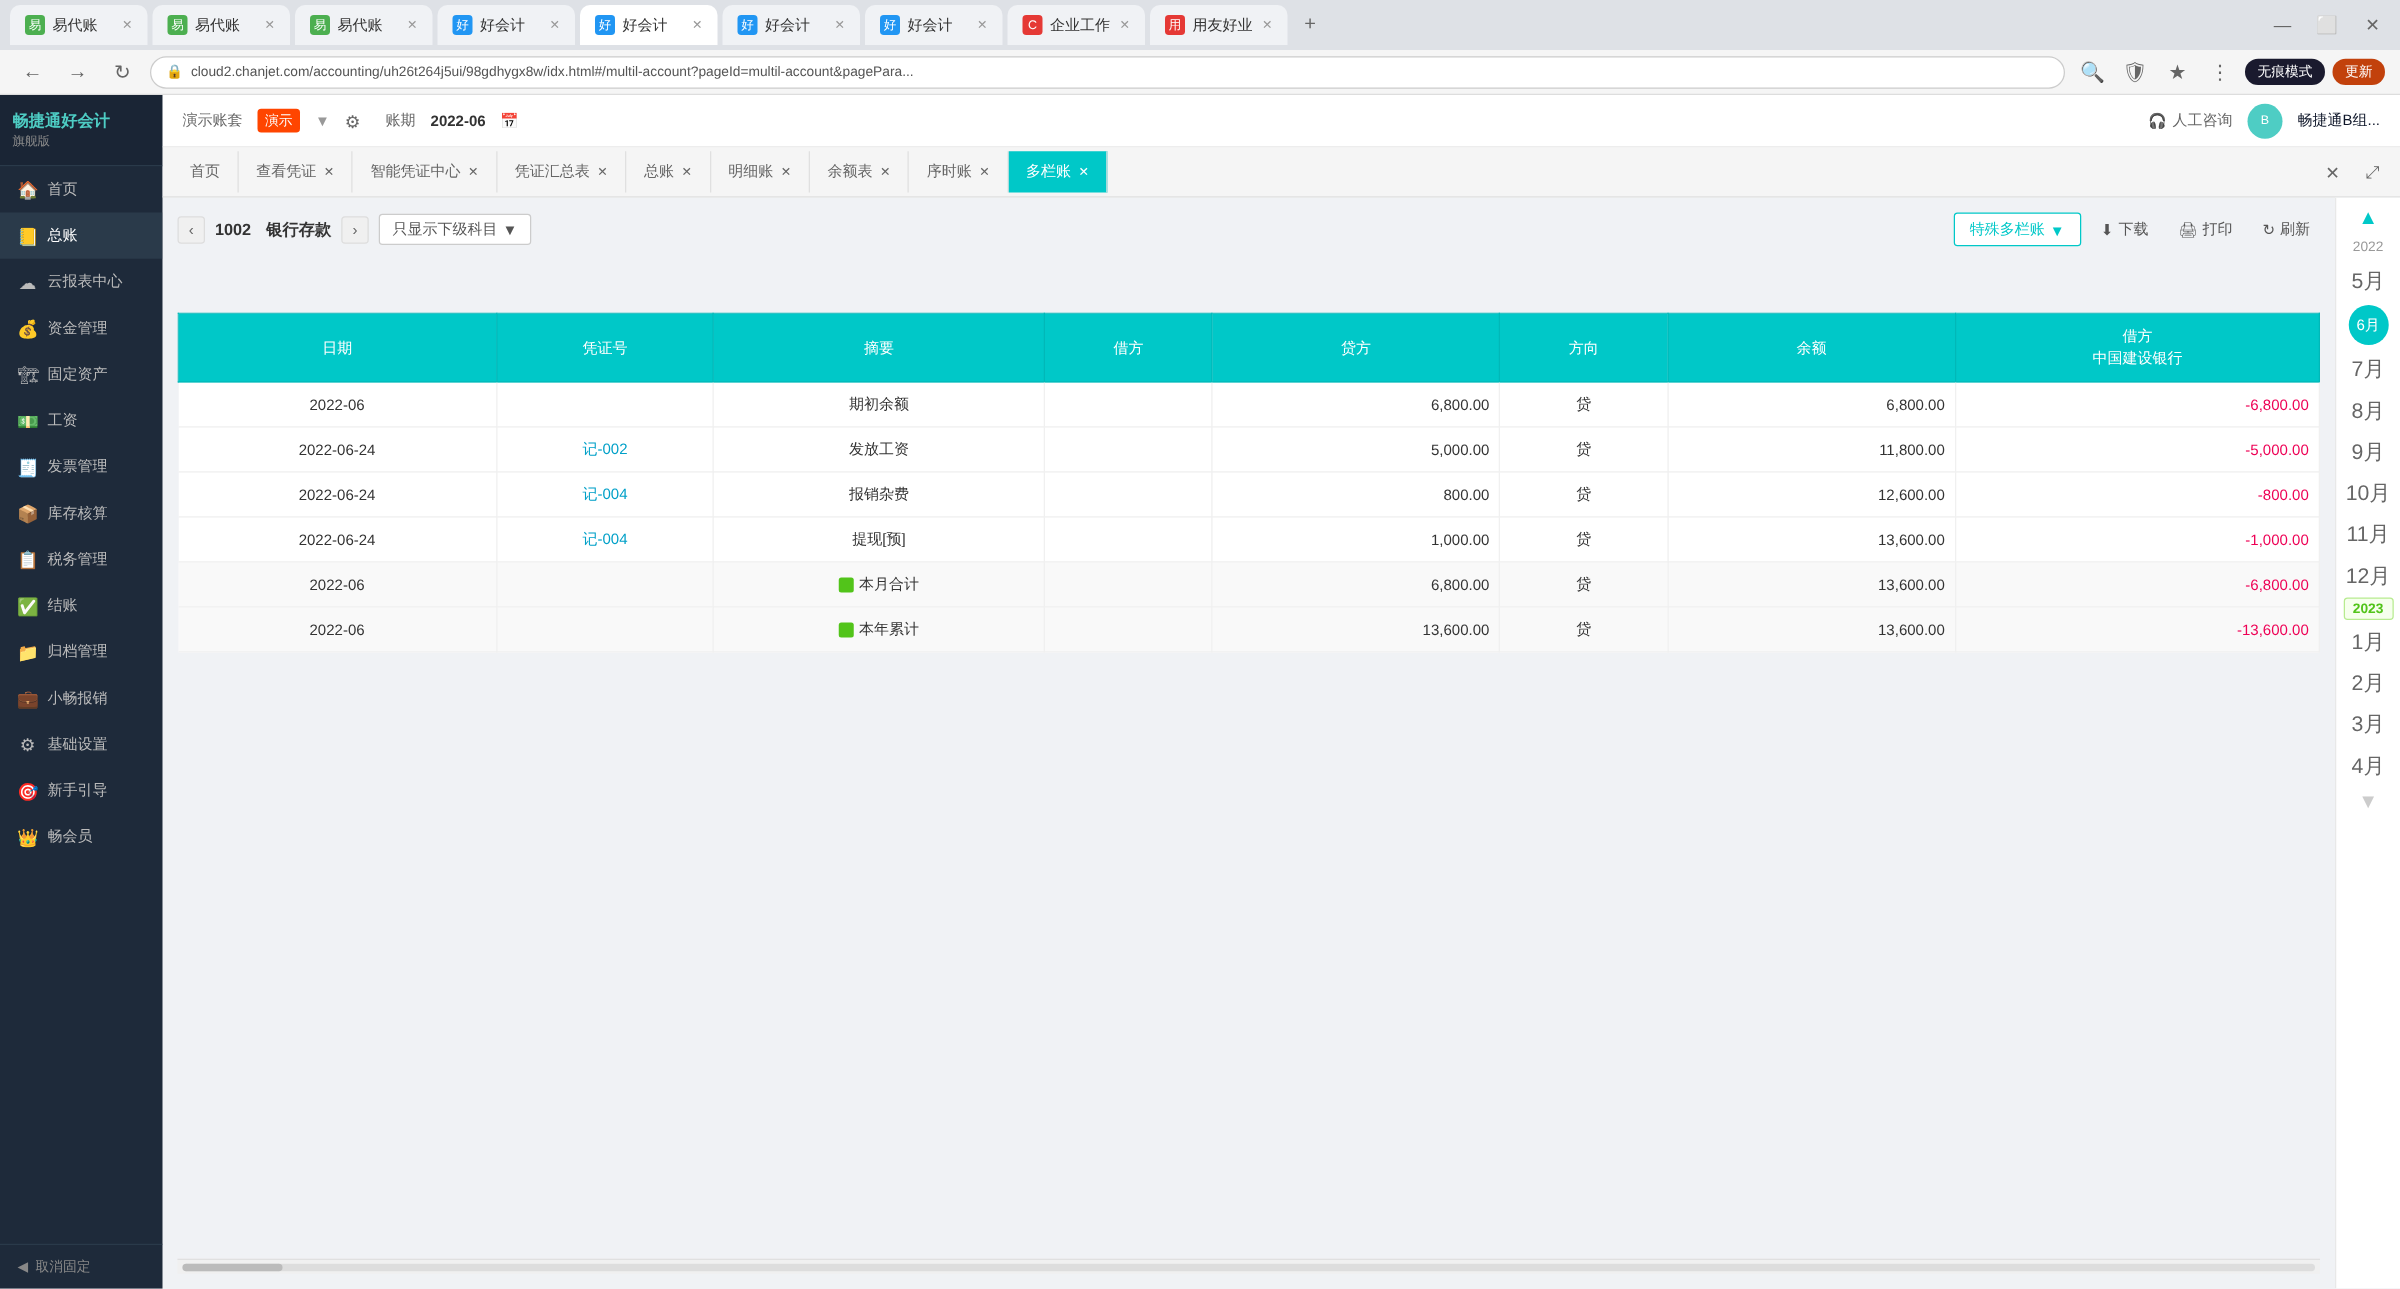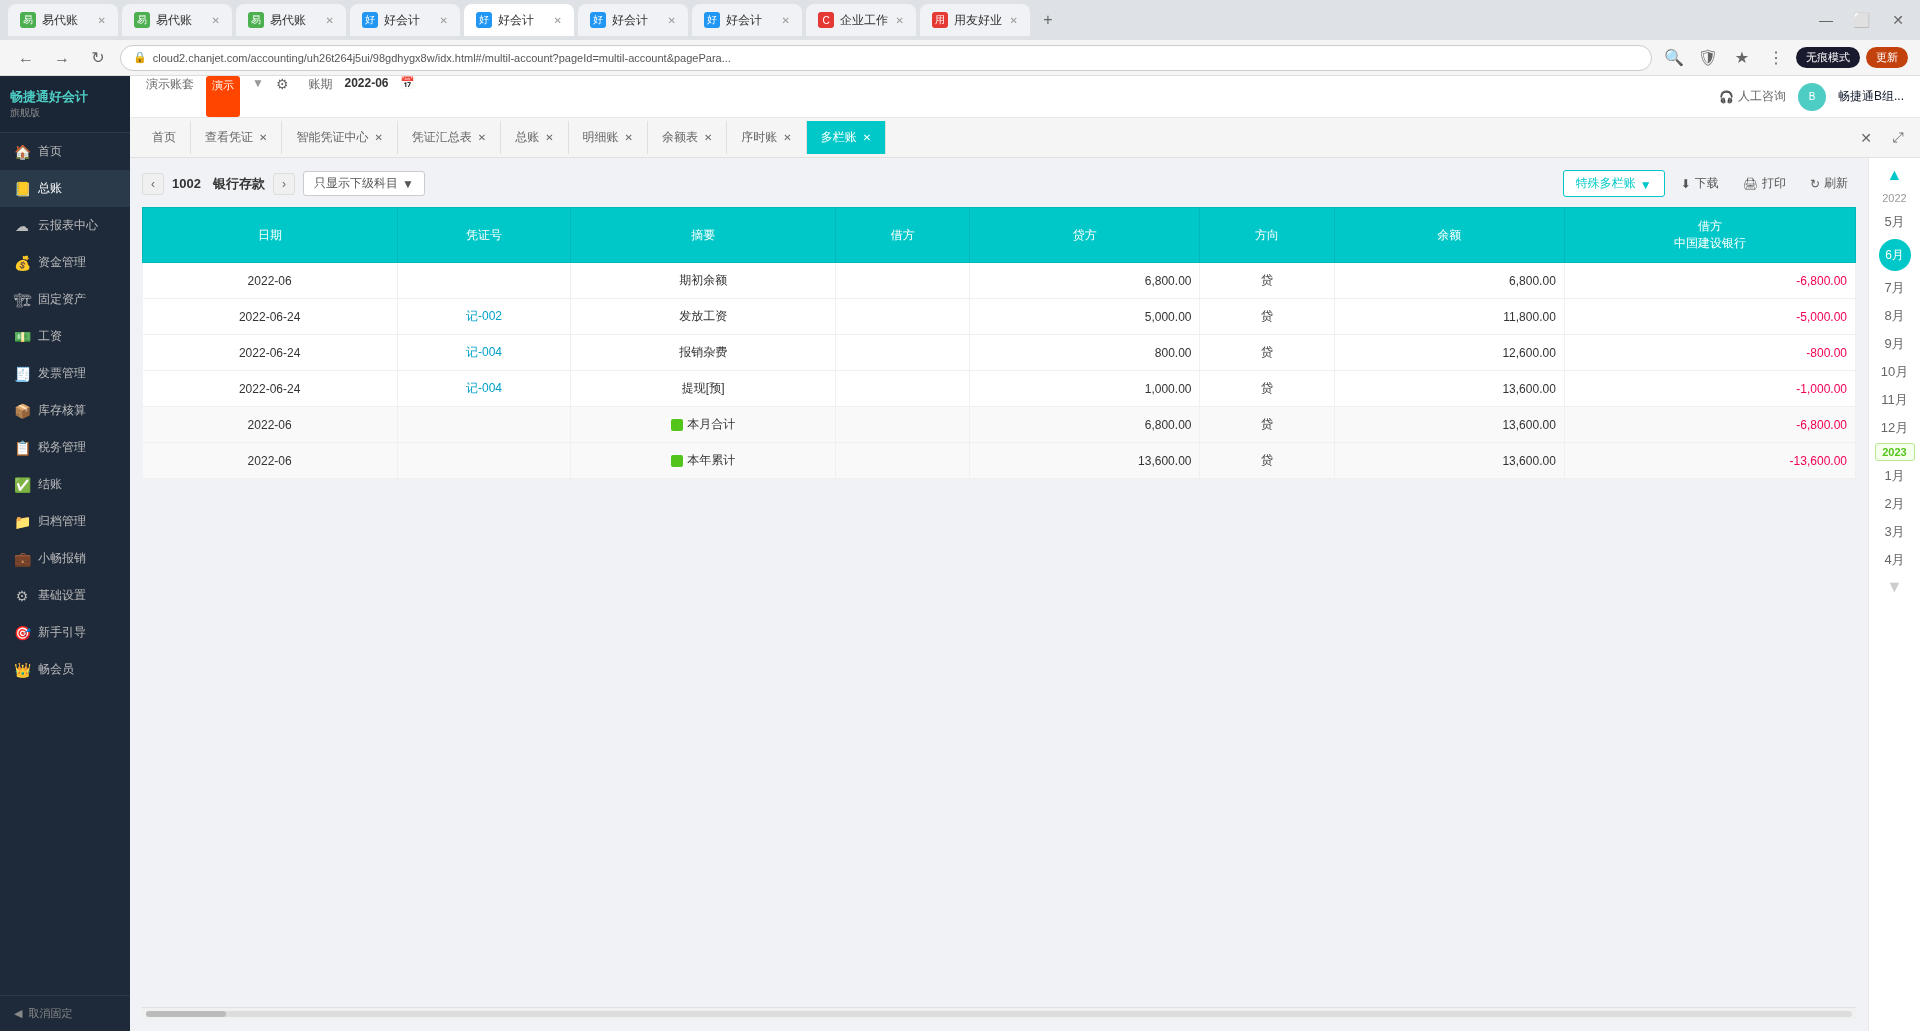--- a/index.html
+++ b/index.html
@@ -34,21 +34,21 @@
     .sidebar-menu { flex: 1; overflow-y: auto; }
     .sidebar-item { display: flex; align-items: center; gap: 8px; padding: 10px 14px; cursor: pointer; color: #bbb; font-size: 12px; }
     .sidebar-item.active { background: #2a3a4a; color: #fff; }
     .sidebar-icon { font-size: 14px; width: 16px; text-align: center; }
     .sidebar-bottom { padding: 10px 14px; border-top: 1px solid #2a3a4a; display: flex; align-items: center; gap: 6px; color: #888; font-size: 11px; cursor: pointer; }
 
     
     .main-content { flex: 1; display: flex; flex-direction: column; overflow: hidden; }
 
     
-    .top-toolbar { height: 42px; background: #fff; border-bottom: 1px solid #e8e8e8; display: flex; padding: 0 16px; gap: 12px; }
+    .top-toolbar { height: 42px; background: #fff; border-bottom: 1px solid #e8e8e8; display: flex; align-items: center; padding: 0 16px; gap: 12px; }
     .demo-tag { background: #ff4500; color: #fff; border-radius: 3px; padding: 2px 6px; font-size: 11px; }
     .toolbar-right { margin-left: auto; display: flex; align-items: center; gap: 12px; }
     .service-btn { color: #666; font-size: 12px; display: flex; align-items: center; gap: 4px; cursor: pointer; }
     .user-avatar { width: 28px; height: 28px; background: #4ecdc4; border-radius: 50%; display: flex; align-items: center; justify-content: center; color: #fff; font-size: 10px; }
 
     
     .page-tabs { height: 40px; background: #f5f5f5; border-bottom: 1px solid #e0e0e0; display: flex; align-items: center; padding-left: 8px; overflow: hidden; }
     .page-tab { display: flex; align-items: center; gap: 4px; padding: 8px 14px; font-size: 12px; color: #666; cursor: pointer; border-right: 1px solid #e0e0e0; white-space: nowrap; }
     .page-tab.active { background: #00c8c8; color: #fff; }
     .page-tab-close { font-size: 10px; margin-left: 2px; cursor: pointer; }
@@ -61,34 +61,34 @@
 
     
     .account-nav { display: flex; align-items: center; gap: 8px; margin-bottom: 10px; }
     .nav-arrow { width: 22px; height: 22px; background: #f0f0f0; border: 1px solid #ddd; border-radius: 3px; display: flex; align-items: center; justify-content: center; cursor: pointer; font-size: 12px; color: #666; }
     .show-sub { display: flex; align-items: center; gap: 4px; border: 1px solid #ccc; border-radius: 3px; padding: 3px 10px; font-size: 12px; color: #555; cursor: pointer; background: #fff; }
     .toolbar-right-actions { margin-left: auto; display: flex; gap: 8px; align-items: center; }
     .multi-col-btn { border: 1px solid #00c8c8; color: #00c8c8; background: #fff; border-radius: 3px; padding: 4px 12px; font-size: 12px; cursor: pointer; display: flex; align-items: flex-end; gap: 4px; }
     .action-btn { display: flex; align-items: center; gap: 4px; color: #555; font-size: 12px; cursor: pointer; padding: 4px 8px; }
 
     
-    .ledger-table-wrap { flex: 1; overflow: auto; }
+    .ledger-table-wrap { flex: 1; overflow: auto; margin-top: 43px; }
     .ledger-table { width: 100%; border-collapse: collapse; font-size: 12px; }
     .ledger-table thead tr { background: #00c8c8; }
     .ledger-table thead th { color: #fff; padding: 10px 8px; text-align: center; border: 1px solid #00b8b8; font-weight: normal; white-space: nowrap; }
     .ledger-table tbody tr { background: #fff; }
     .ledger-table tbody td { padding: 9px 8px; border-bottom: 1px solid #f0f0f0; border-right: 1px solid #f0f0f0; text-align: center; color: #333; }
     .ledger-table tbody td.num { text-align: right; }
     .ledger-table tbody td.link { color: #00a0c8; cursor: pointer; }
     .summary-row td { background: #f9f9f9; }
     .green-dot { display: inline-block; width: 12px; height: 12px; background: #52c41a; border-radius: 2px; margin-right: 4px; vertical-align: middle; }
 
     
     .right-timeline { width: 52px; background: #fff; border-left: 1px solid #e8e8e8; display: flex; flex-direction: column; align-items: center; padding: 4px 0; overflow-y: auto; }
-    .timeline-item { width: 44px; text-align: center; padding: 4px 2px; font-size: 13px; color: #666; cursor: pointer; border-radius: 3px; margin: 1px 0; }
+    .timeline-item { width: 44px; text-align: center; padding: 4px 2px; font-size: 17px; color: #666; cursor: pointer; border-radius: 3px; margin: 1px 0; }
     .timeline-item.active { background: #00c8c8; color: #fff; border-radius: 50%; width: 28px; height: 28px; display: flex; align-items: center; justify-content: center; margin: 3px auto; }
     .timeline-item.year { color: #52c41a; font-weight: bold; font-size: 11px; background: #f6ffed; border: 1px solid #b7eb8f; border-radius: 3px; width: 40px; padding: 2px; }
     .timeline-scroll-up { color: #00c8c8; font-size: 16px; cursor: pointer; padding: 4px; }
     .timeline-scroll-down { color: #ccc; font-size: 16px; cursor: pointer; padding: 4px; }
 
     
     .bottom-scroll { height: 12px; background: #f0f0f0; border-top: 1px solid #e0e0e0; display: flex; align-items: center; padding: 0 4px; }
     .scroll-track { flex: 1; height: 6px; background: #ddd; border-radius: 3px; position: relative; }
     .scroll-thumb { width: 80px; height: 6px; background: #bbb; border-radius: 3px; position: absolute; left: 0; }
   </style>

